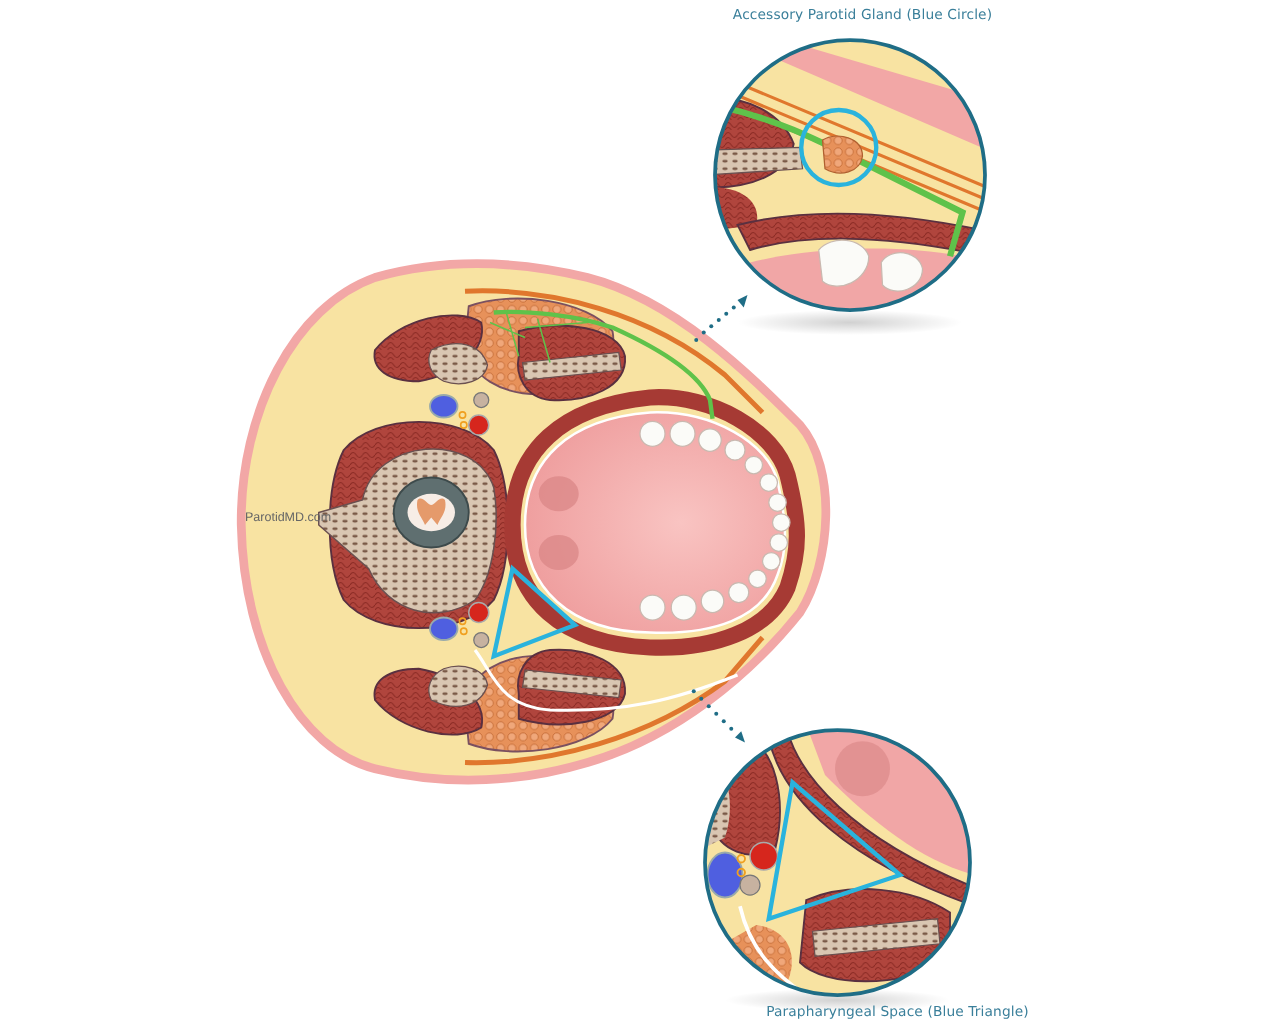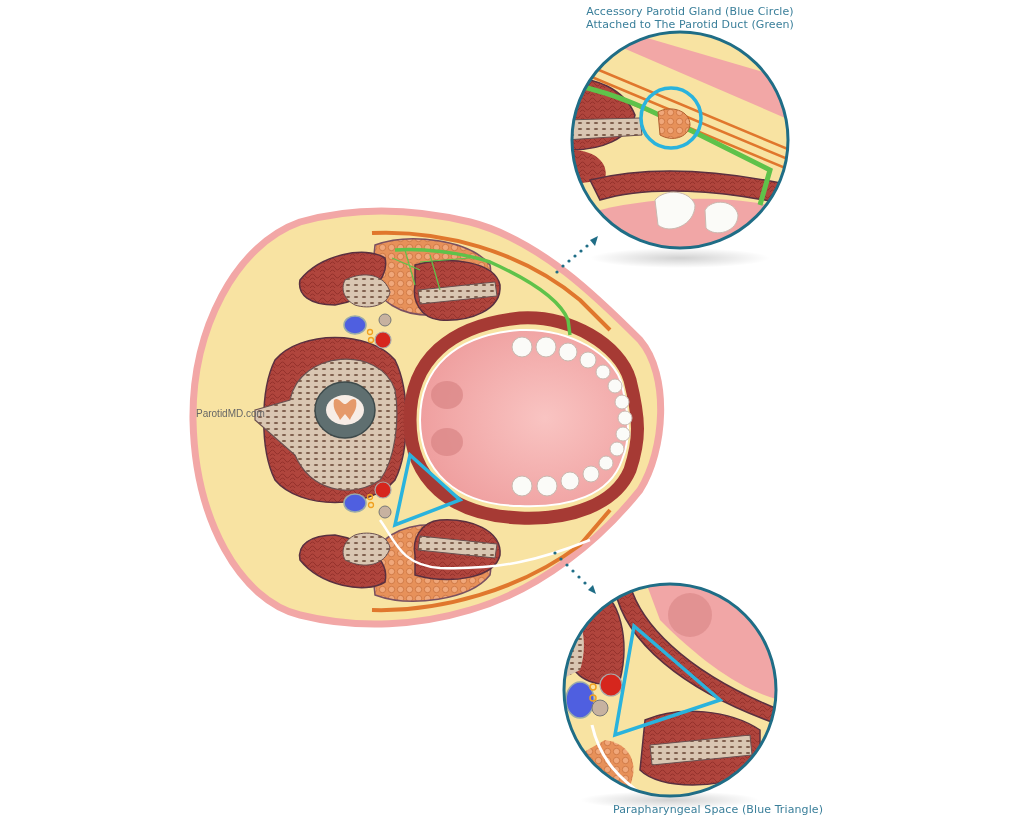--- a/index.html
+++ b/index.html
@@ -7,21 +7,20 @@
   .caption { position: absolute; color: #3a7f9a; font-size: 11px; line-height: 13px; text-align: center; font-family: "DejaVu Sans", sans-serif; letter-spacing: 0.1px; }
   #cap-top { left: 560px; top: 5px; width: 260px; }
   #cap-bottom { left: 588px; top: 803px; width: 260px; }
   svg.main { position: absolute; left: 0; top: 0; }
 </style>
 </head>
 <body>
 
 <div class="caption" id="cap-top">
   <div>Accessory Parotid Gland (Blue Circle)</div>
-  <div>Attached to The Parotid Duct (Green)</div>
 </div>
 
 <svg class="main" width="1024" height="821" viewBox="0 0 1024 821">
   <defs>
     <pattern id="musc" width="10" height="8" patternUnits="userSpaceOnUse">
       <rect width="10" height="8" fill="#b0453d"></rect>
       <path d="M0 4 Q2.5 0 5 4 T10 4 M0 8 Q2.5 4 5 8" stroke="#8a2a24" stroke-width="0.8" fill="none"></path>
     </pattern>
     <pattern id="gland" width="9" height="9" patternUnits="userSpaceOnUse">
       <rect width="9" height="9" fill="#e7915a"></rect>

